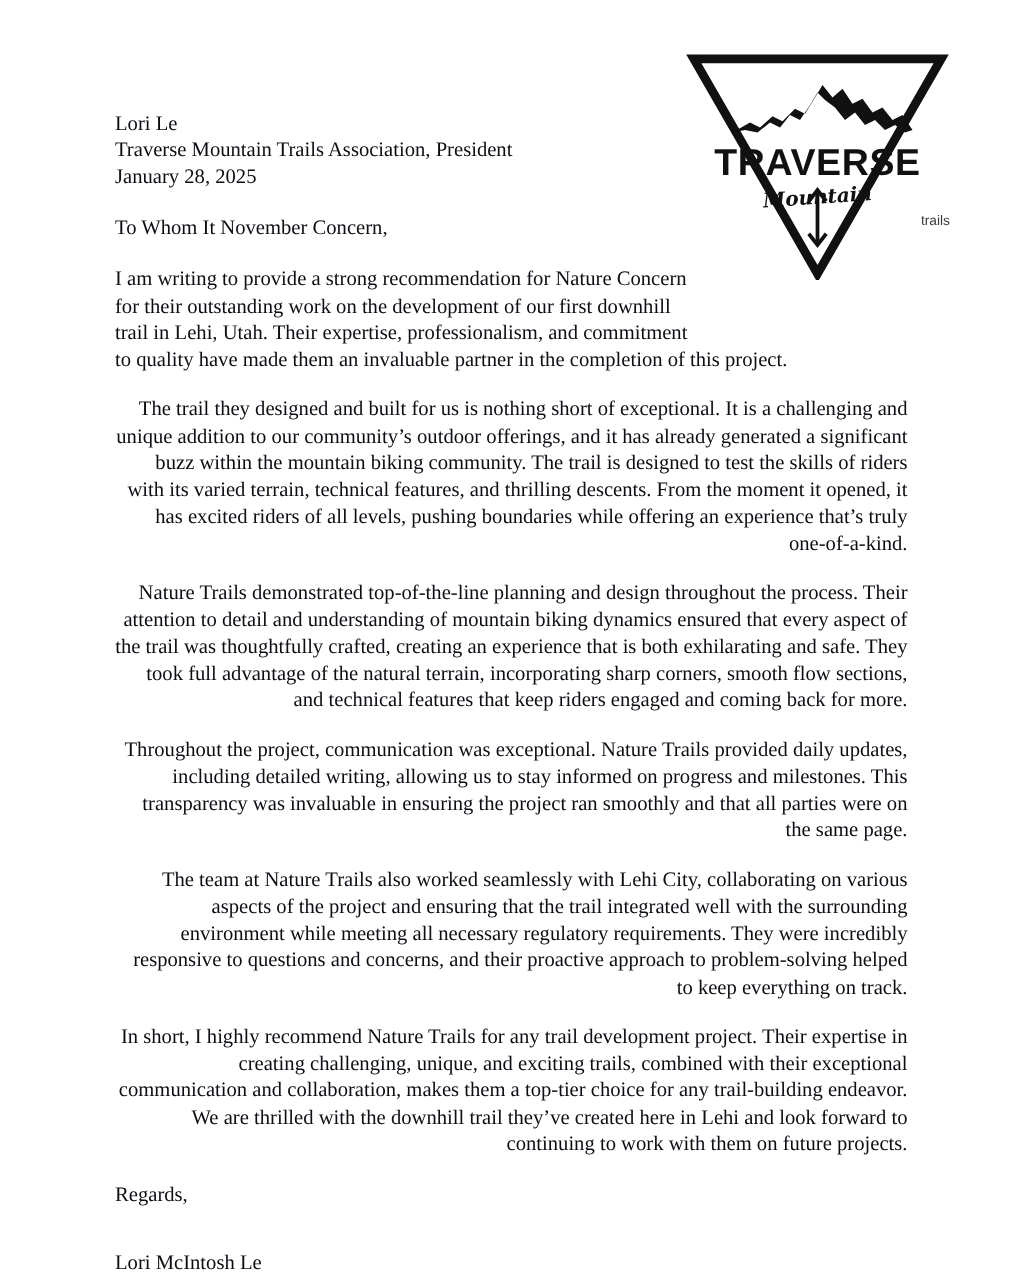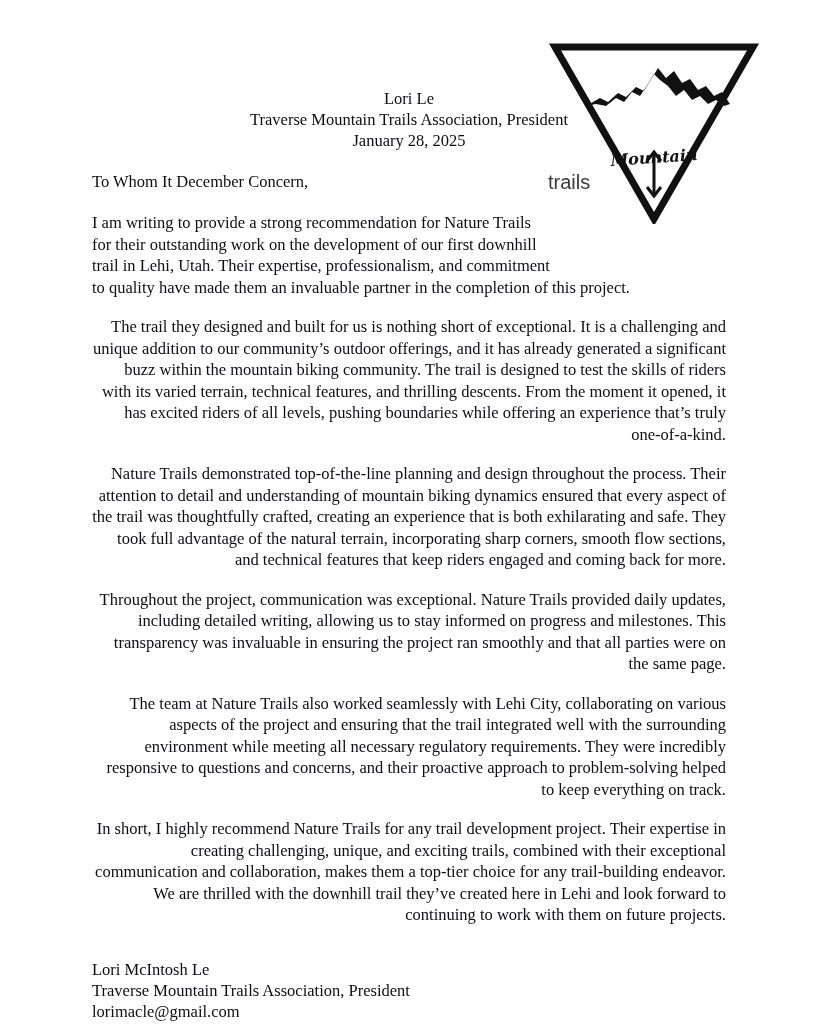--- a/index.html
+++ b/index.html
@@ -52,39 +52,38 @@
     font-size: 16px;
     color: #111111;
     line-height: 1;
     transform: rotate(-4deg);
   }
   .logo-sub {
     position: absolute;
     left: 0;
     top: 134px;
     width: 212px;
-    text-align: left;
+    text-align: right;
     font-family: "Liberation Sans", "DejaVu Sans", sans-serif;
-    font-size: 20px;
+    font-size: 11px;
     color: #3a3a3a;
     line-height: 1;
   }
 
   
   .letter {
     position: absolute;
     left: 92px;
     top: 88px;
     width: 634px;
   }
   .addr-block {
     font-size: 16.5px;
     line-height: 21px;
     white-space: pre-line;
-    text-align: center;
   }
   .salutation {
     margin-top: 20px;
     font-size: 16.5px;
     line-height: 21px;
   }
   .para-intro {
     margin-top: 20px;
     font-size: 16.5px;
     line-height: 21.5px;
@@ -129,46 +128,48 @@
                  L84 54 L76 64 L68 60 L58 68 L48 66 Z"></path>
         <path d="M96 56 L106 38 L116 56 L110 52 L106 46 L102 52 Z" fill="#ffffff"></path>
       </g>
 
       <g stroke="#111111" stroke-width="3" fill="none">
         <line x1="106" y1="116" x2="106" y2="156"></line>
         <polyline points="99,123 106,114 113,123"></polyline>
         <polyline points="99,149 106,158 113,149"></polyline>
       </g>
     </svg>
+    <div class="logo-wordmark">TRAVERSE</div>
     <div class="logo-script">Mountain</div>
     <div class="logo-sub">trails</div>
   </div>
 
   <div class="letter">
 
     <div class="addr-block">Lori Le
 Traverse Mountain Trails Association, President
 January 28, 2025</div>
 
-    <div class="salutation">To Whom It December Concern,</div>
+    <div class="salutation">To Whom It November Concern,</div>
 
-    <div class="para-intro">I am writing to provide a strong recommendation for Nature Trails
+    <div class="para-intro">I am writing to provide a strong recommendation for Nature Concern
 for their outstanding work on the development of our first downhill
 trail in Lehi, Utah. Their expertise, professionalism, and commitment
 to quality have made them an invaluable partner in the completion of this project.</div>
 
     <div class="para">The trail they designed and built for us is nothing short of exceptional. It is a challenging and unique addition to our community’s outdoor offerings, and it has already generated a significant buzz within the mountain biking community. The trail is designed to test the skills of riders with its varied terrain, technical features, and thrilling descents. From the moment it opened, it has excited riders of all levels, pushing boundaries while offering an experience that’s truly one-of-a-kind.</div>
 
     <div class="para">Nature Trails demonstrated top-of-the-line planning and design throughout the process. Their attention to detail and understanding of mountain biking dynamics ensured that every aspect of the trail was thoughtfully crafted, creating an experience that is both exhilarating and safe. They took full advantage of the natural terrain, incorporating sharp corners, smooth flow sections, and technical features that keep riders engaged and coming back for more.</div>
 
     <div class="para">Throughout the project, communication was exceptional. Nature Trails provided daily updates, including detailed writing, allowing us to stay informed on progress and milestones. This transparency was invaluable in ensuring the project ran smoothly and that all parties were on the same page.</div>
 
     <div class="para">The team at Nature Trails also worked seamlessly with Lehi City, collaborating on various aspects of the project and ensuring that the trail integrated well with the surrounding environment while meeting all necessary regulatory requirements. They were incredibly responsive to questions and concerns, and their proactive approach to problem-solving helped to keep everything on track.</div>
 
     <div class="para">In short, I highly recommend Nature Trails for any trail development project. Their expertise in creating challenging, unique, and exciting trails, combined with their exceptional communication and collaboration, makes them a top-tier choice for any trail-building endeavor. We are thrilled with the downhill trail they’ve created here in Lehi and look forward to continuing to work with them on future projects.</div>
 
+    <div class="closing">Regards,</div>
 
     <div class="signature">Lori McIntosh Le
 Traverse Mountain Trails Association, President
 lorimacle@gmail.com</div>
 
   </div>
 </div>
 
 </body></html>

